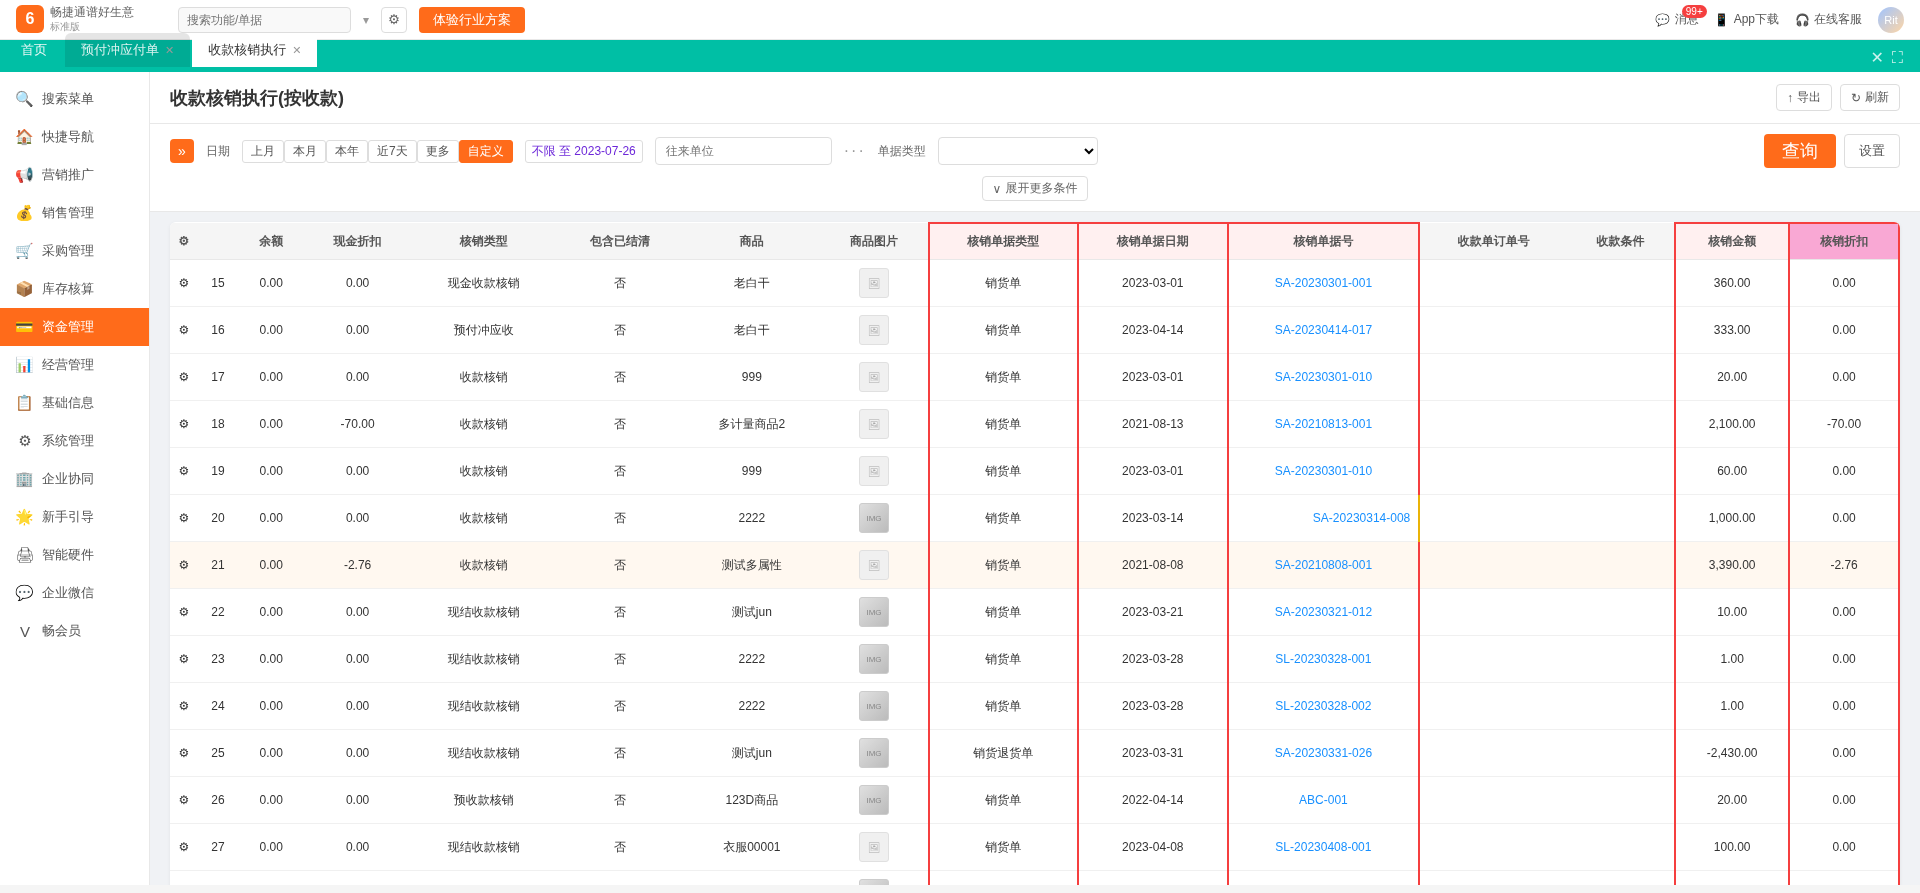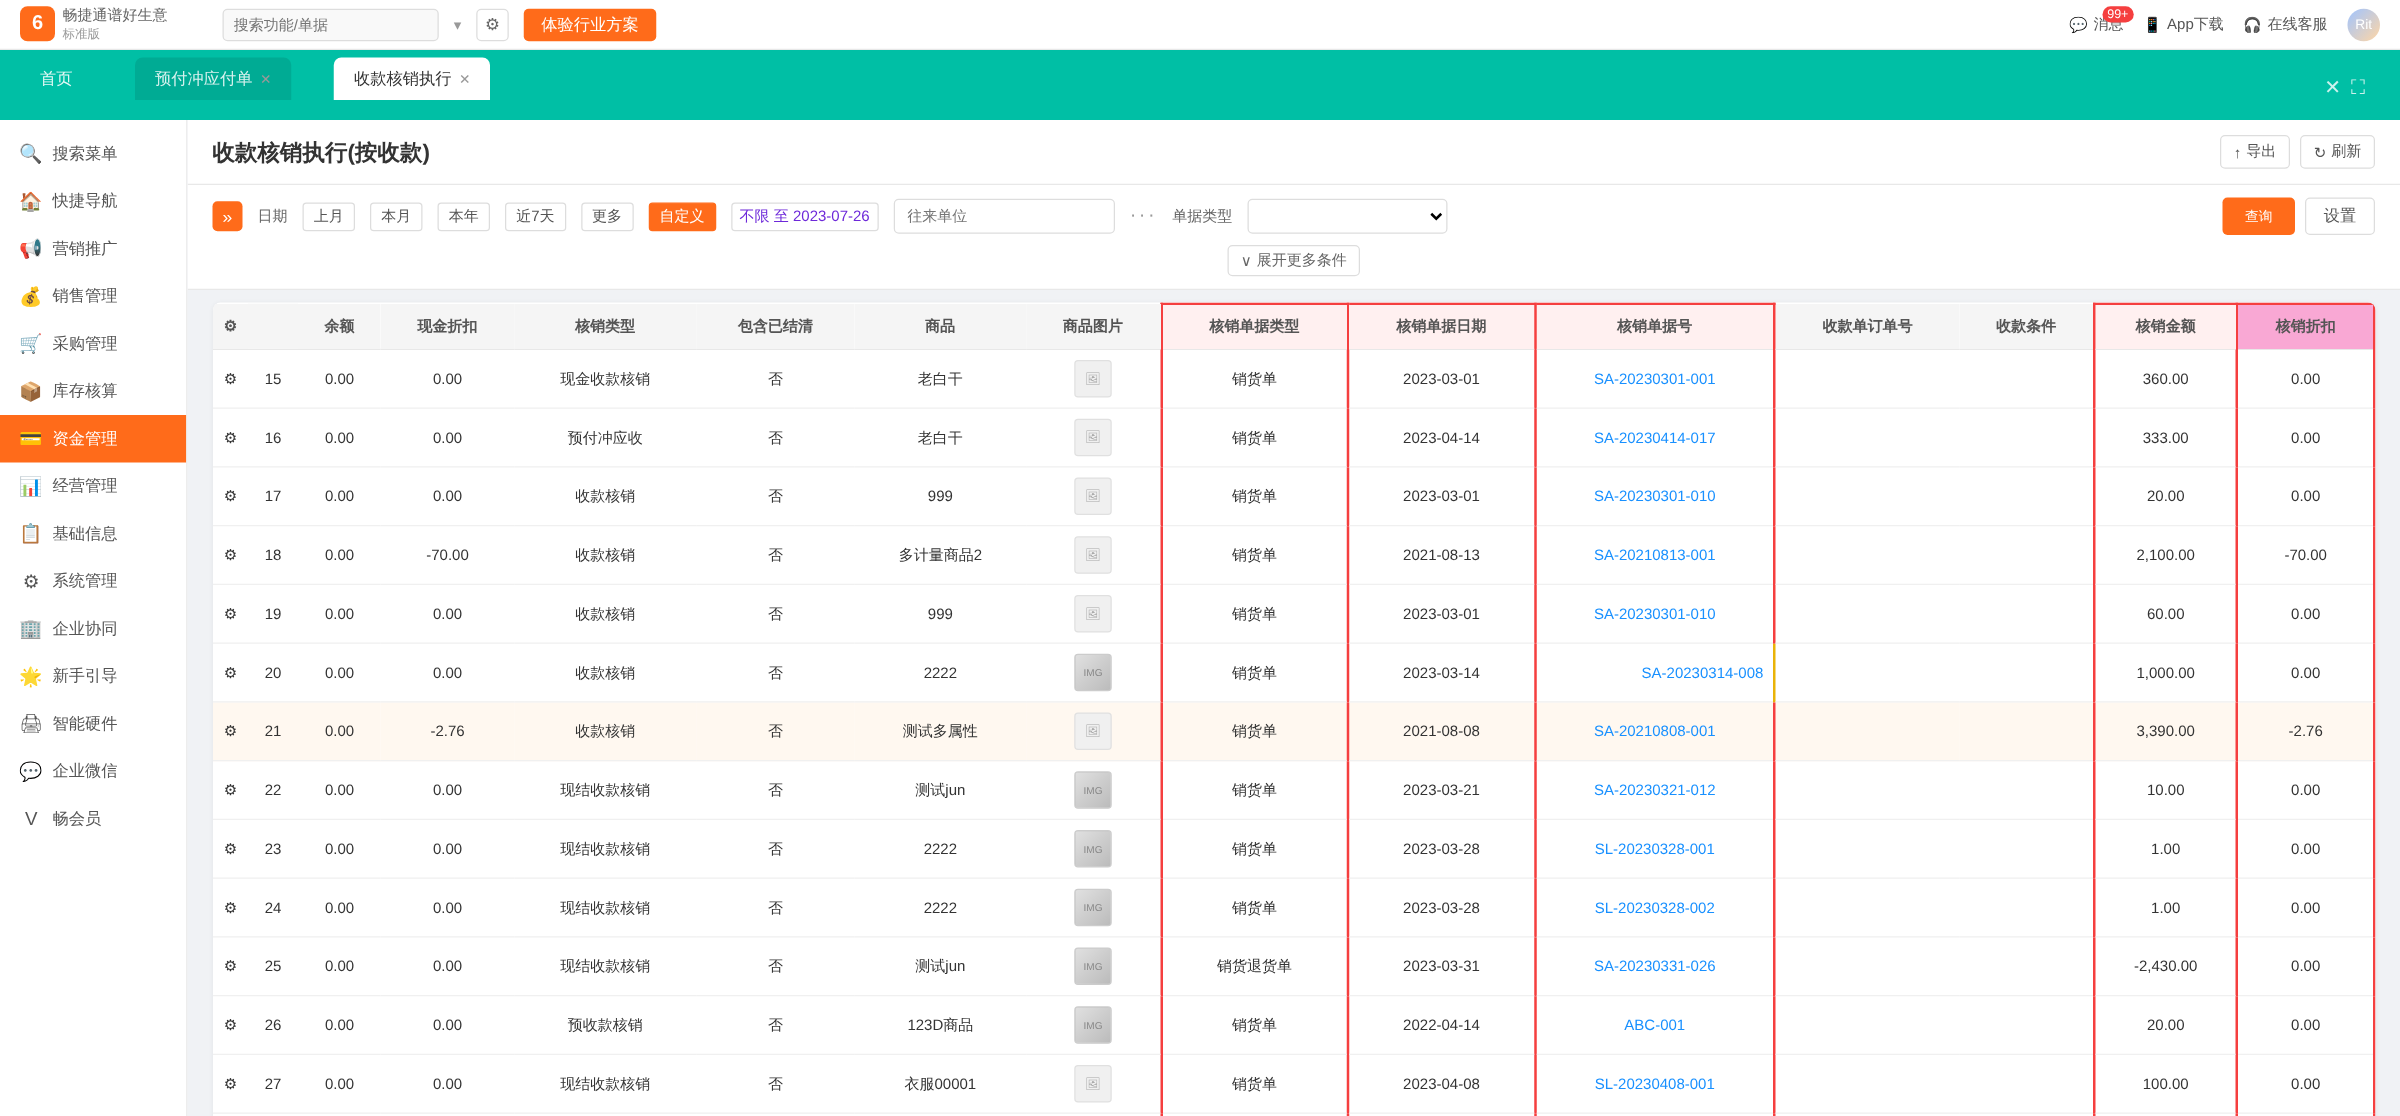--- a/index.html
+++ b/index.html
@@ -14,21 +14,21 @@
     .top-bar-input { flex: 0 0 160px; height: 26px; border: 1px solid #ddd; border-radius: 4px; padding: 0 8px; font-size: 12px; background: #f9f9f9; color: #404040; }
     .top-bar-chevron { color: #999; font-size: 12px; cursor: pointer; }
     .gear-btn { width: 26px; height: 26px; border: 1px solid #ddd; border-radius: 4px; background: #fff; cursor: pointer; display: flex; align-items: center; justify-content: center; color: #666; }
     .solution-btn { background: #ff6b1a; color: white; border: none; border-radius: 4px; padding: 4px 14px; font-size: 13px; cursor: pointer; }
     .top-bar-right { margin-left: auto; display: flex; align-items: center; gap: 16px; }
     .notice-item { display: flex; align-items: center; gap: 4px; font-size: 12px; color: #555; cursor: pointer; position: relative; }
     .badge { background: #f53f3f; color: white; border-radius: 10px; font-size: 10px; padding: 1px 4px; position: absolute; top: -6px; right: -8px; }
     .user-avatar { width: 26px; height: 26px; border-radius: 50%; background: linear-gradient(135deg, #a0c4ff, #ffd6a5); display: flex; align-items: center; justify-content: center; font-size: 11px; color: #fff; }
 
     
-    .tab-bar { height: 56px; background: #00bfa5; display: flex; align-items: flex-end; padding: 16px; position: relative; gap: 32px; }
+    .tab-bar { height: 32px; background: #00bfa5; display: flex; align-items: flex-end; padding: 5px; position: relative; }
     .tab-item { height: 34px; padding: 0 16px; display: flex; align-items: center; gap: 6px; font-size: 13px; color: rgba(255,255,255,0.85); cursor: pointer; background: rgba(0,0,0,0.1); border-radius: 6px 6px 0 0; margin-left: 2px; }
     .tab-item.active { background: #fff; color: #333; }
     .tab-close { font-size: 11px; color: #999; cursor: pointer; }
     .tab-home { height: 34px; padding: 0 16px; display: flex; align-items: center; font-size: 13px; color: rgba(255,255,255,0.9); cursor: pointer; }
     .tab-bar-right { margin-left: auto; display: flex; align-items: center; padding-right: 12px; gap: 8px; }
     .tab-bar-icon { color: rgba(255,255,255,0.8); font-size: 16px; cursor: pointer; }
 
     
     .layout { display: flex; height: calc(100vh - 80px); }
     .sidebar { width: 150px; background: #fff; border-right: 1px solid #e8e8e8; display: flex; flex-direction: column; padding: 8px 0; overflow-y: auto; flex-shrink: 0; }
@@ -42,28 +42,28 @@
     .page-title { font-size: 18px; font-weight: bold; color: #333; padding-bottom: 12px; }
     .page-actions { display: flex; gap: 8px; padding-bottom: 12px; }
     .export-btn { display: flex; align-items: center; gap: 4px; padding: 4px 10px; border: 1px solid #ddd; border-radius: 4px; background: #fff; font-size: 12px; color: #555; cursor: pointer; }
     .refresh-btn { display: flex; align-items: center; gap: 4px; padding: 4px 10px; border: 1px solid #ddd; border-radius: 4px; background: #fff; font-size: 12px; color: #555; cursor: pointer; }
 
     
     .filter-bar { background: #fff; padding: 10px 20px; border-bottom: 1px solid #e8e8e8; display: flex; flex-direction: column; gap: 8px; }
     .filter-row { display: flex; align-items: center; gap: 12px; flex-wrap: wrap; }
     .expand-btn { width: 24px; height: 24px; background: #ff6b1a; color: white; border: none; border-radius: 4px; cursor: pointer; display: flex; align-items: center; justify-content: center; font-size: 14px; }
     .filter-label { font-size: 12px; color: #666; }
-    .filter-date-btns { display: flex; gap: 12px; }
+    .filter-date-btns { display: flex; gap: 0; }
     .date-btn { padding: 2px 8px; border: 1px solid #ddd; border-radius: 3px; font-size: 12px; cursor: pointer; background: #fff; color: #555; }
     .date-btn.active { background: #ff6b1a; color: white; border-color: #ff6b1a; }
     .date-range { font-size: 12px; color: #6d28d9; padding: 2px 6px; border: 1px solid #ddd; border-radius: 3px; background: #fff; }
     .filter-input { height: 28px; border: 1px solid #ddd; border-radius: 4px; padding: 0 10px; font-size: 12px; min-width: 160px; }
     .filter-dots { color: #999; font-size: 16px; letter-spacing: 2px; }
     .filter-select { height: 28px; border: 1px solid #ddd; border-radius: 4px; padding: 0 10px; font-size: 12px; min-width: 160px; background: #fff; }
-    .query-btn { background: #ff6b1a; color: white; border: none; border-radius: 4px; padding: 5px 18px; font-size: 11px; cursor: pointer; }
+    .query-btn { background: #ff6b1a; color: white; border: none; border-radius: 4px; padding: 5px 18px; font-size: 18px; cursor: pointer; }
     .settings-btn { background: #fff; color: #555; border: 1px solid #ddd; border-radius: 4px; padding: 5px 14px; font-size: 13px; cursor: pointer; }
     .expand-more-btn { display: flex; align-items: center; gap: 4px; font-size: 12px; color: #666; cursor: pointer; border: 1px solid #ddd; border-radius: 4px; padding: 3px 10px; background: #fff; margin: 0 auto; }
 
     
     .table-wrapper { flex: 1; overflow: auto; padding: 10px 20px; }
     .data-table { width: 100%; border-collapse: collapse; background: #fff; border-radius: 6px; overflow: hidden; box-shadow: 0 1px 4px rgba(0,0,0,0.06); }
     .data-table th { background: #f5f5f5; padding: 9px 8px; font-size: 12px; font-weight: 600; color: #555; border-bottom: 1px solid #e8e8e8; white-space: nowrap; text-align: center; position: sticky; top: 0; z-index: 2; }
     .data-table td { padding: 8px 8px; font-size: 12px; color: #333; border-bottom: 1px solid #f0f0f0; text-align: center; white-space: nowrap; }
     .data-table tr.highlighted td { background: #fff8f0; }
     .link-text { color: #1890ff; cursor: pointer; text-decoration: none; }

